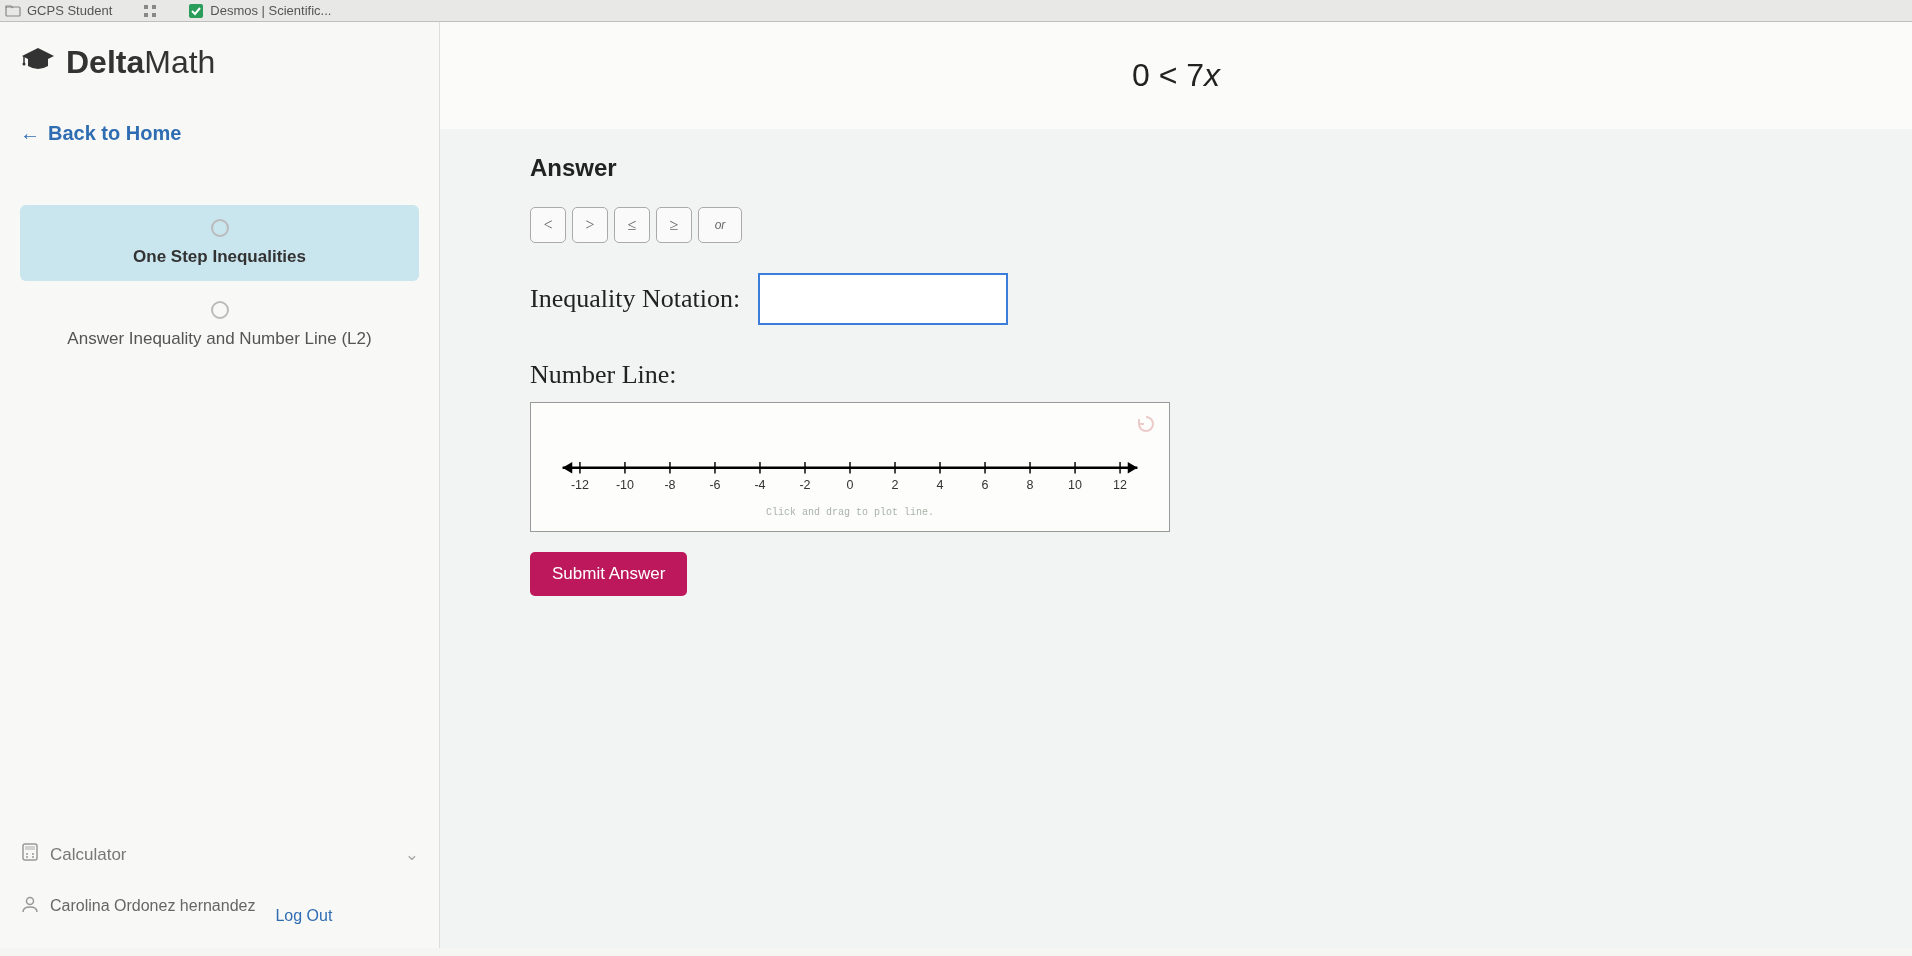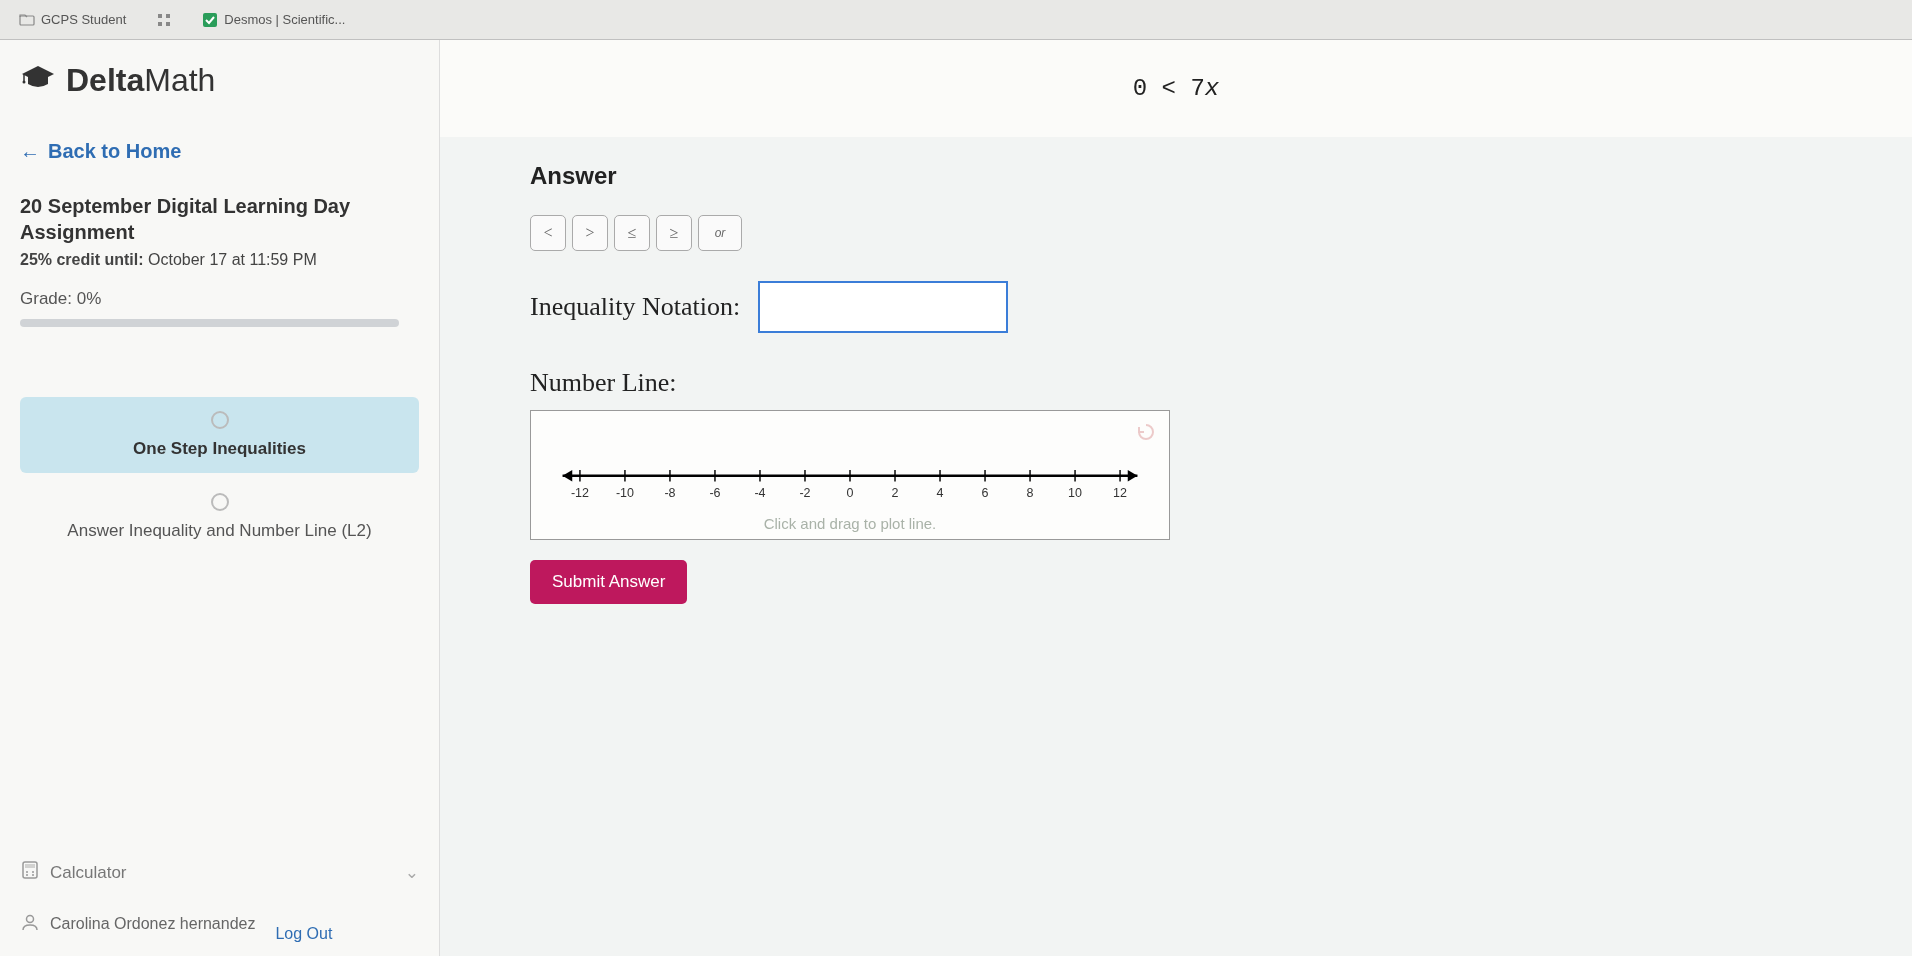--- a/index.html
+++ b/index.html
@@ -1,18 +1,18 @@
 <!DOCTYPE html>
 <html><head>
 <meta charset="utf-8">
 <style>
 * { margin: 0; padding: 0; box-sizing: border-box; }
 body { font-family: -apple-system, BlinkMacSystemFont, "Segoe UI", Helvetica, Arial, sans-serif; background: #f5f5f3; width: 1912px; height: 956px; overflow: hidden; }
 
-.bookmarks-bar { height: 40px; background: #e8e8e6; border-bottom: 1px solid #c0c0c0; display: flex; align-items: center; padding: 0 19px; gap: 30px; font-size: 13px; color: #555; }
+.bookmarks-bar { height: 22px; background: #e8e8e6; border-bottom: 1px solid #c0c0c0; display: flex; align-items: center; padding: 0 5px; gap: 30px; font-size: 13px; color: #555; }
 .bookmark-item { display: flex; align-items: center; gap: 6px; }
 .bookmark-icon { width: 16px; height: 16px; display: inline-flex; align-items: center; justify-content: center; }
 
 .page { display: flex; height: calc(100% - 30px); }
 
 .sidebar { width: 440px; background: #f8f8f6; border-right: 1px solid #ddd; padding: 20px 0 0 0; display: flex; flex-direction: column; }
 .logo-area { padding: 0 20px 30px 20px; display: flex; align-items: center; gap: 10px; }
 .logo-text { font-size: 32px; color: #333; }
 .logo-bold { font-weight: 700; }
 .logo-light { font-weight: 400; }
@@ -29,37 +29,37 @@
 .topic-item.active { background: #c9e5ee; color: #333; font-weight: 600; }
 .topic-radio { width: 18px; height: 18px; border: 2px solid #bbb; border-radius: 50%; flex-shrink: 0; }
 
 .sidebar-footer { margin-top: auto; padding: 10px 20px 15px 20px; }
 .calc-row { display: flex; align-items: center; gap: 10px; font-size: 17px; color: #777; padding: 12px 0; cursor: pointer; }
 .calc-row .chev { margin-left: auto; color: #aaa; }
 .user-row { display: flex; align-items: center; gap: 10px; font-size: 16px; color: #666; padding: 8px 0; }
 .logout { color: #2f6db3; margin-left: 10px; cursor: pointer; margin-top: 20px; }
 
 .main { flex: 1; display: flex; flex-direction: column; background: #fcfcfb; }
-.problem-header { padding: 35px 0; text-align: center; font-size: 24px; font-family: Liberation Mono, monospace; color: #222; background: #fbfbf9; }
+.problem-header { padding: 35px 0; text-align: center; font-size: 32px; font-family: Liberation Sans, sans-serif; color: #222; background: #fbfbf9; }
 .problem-header .var { font-style: italic; }
 .answer-area { padding: 25px 90px; background: #f2f4f3; flex: 1; }
 .answer-title { font-size: 24px; font-weight: 700; color: #222; margin-bottom: 25px; }
 
 .symbol-row { display: flex; gap: 6px; margin-bottom: 30px; }
 .sym-btn { width: 36px; height: 36px; border: 1px solid #aaa; background: #fafafa; border-radius: 5px; font-size: 16px; color: #666; display: flex; align-items: center; justify-content: center; cursor: pointer; font-family: 'Times New Roman', serif; }
 .sym-btn.or { width: 44px; font-size: 12px; font-family: inherit; font-style: italic; }
 
 .ineq-row { display: flex; align-items: center; gap: 18px; margin-bottom: 35px; }
 .ineq-label { font-size: 26px; font-family: 'Times New Roman', serif; color: #222; }
 .ineq-input { width: 250px; height: 52px; border: 2px solid #3b7dd8; background: #fff; }
 
 .nl-label { font-size: 26px; font-family: 'Times New Roman', serif; color: #222; margin-bottom: 12px; }
 .nl-box { width: 640px; height: 130px; border: 1px solid #999; background: #fdfdfc; position: relative; padding: 20px; }
 .nl-svg { width: 100%; height: 80px; }
-.nl-hint { text-align: center; font-size: 15px; color: #a9b2a8; font-family: Liberation Sans, sans-serif; }
+.nl-hint { text-align: center; font-size: 10px; color: #a9b2a8; font-family: Liberation Mono, monospace; }
 .nl-reset { position: absolute; top: 10px; right: 12px; width: 22px; height: 22px; color: #d99; cursor: pointer; opacity: 0.5; }
 
 .submit-btn { margin-top: 20px; padding: 12px 22px; background: #be185d; color: #fff; border: none; border-radius: 5px; font-size: 17px; cursor: pointer; }
 
 .footer-text { padding: 10px 0 5px 0; font-size: 13px; color: #aaa; text-align: center; }
 .footer-text a { color: #888; }
 </style>
 </head>
 <body>
 
@@ -105,28 +105,20 @@
           </svg>
       </span>
       <span class="logo-text"><span class="logo-bold">Delta</span><span class="logo-light">Math</span></span>
     </div>
 
     <div class="back-link">
       <span>←</span>
       <span>Back to Home</span>
     </div>
 
-    <div class="assignment-block">
-      <div class="assignment-title">20 September Digital Learning Day Assignment</div>
-      <div class="credit-line">
-        <span class="credit-bold">25% credit until:</span><span> October 17 at 11:59 PM</span>
-      </div>
-      <div class="grade-line">Grade: 0%</div>
-      <div class="progress-bar"></div>
-    </div>
 
     <div class="topic-list">
       <div class="topic-item active">
         <span class="topic-radio"></span>
         <span>One Step Inequalities</span>
       </div>
       <div class="topic-item">
         <span class="topic-radio"></span>
         <span>Answer Inequality and Number Line (L2)</span>
       </div>

